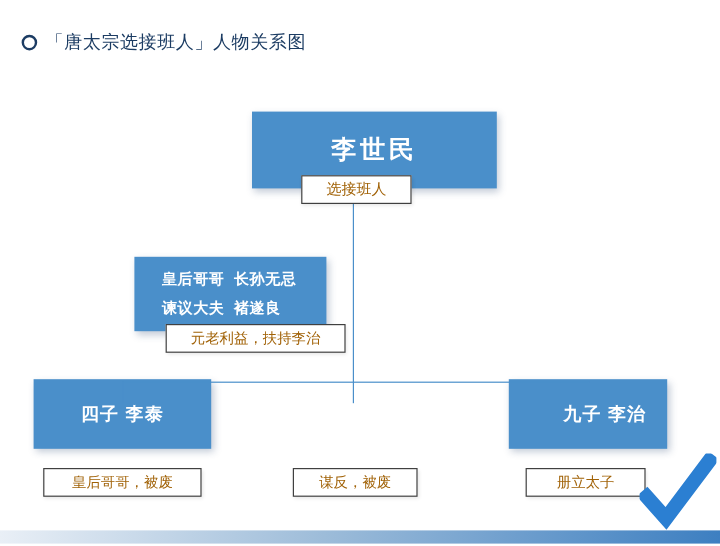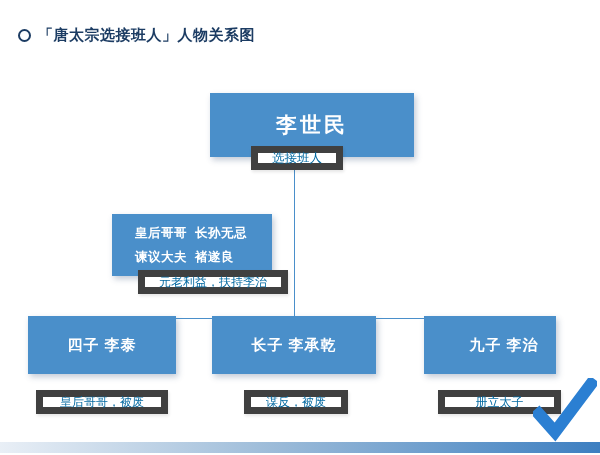--- a/index.html
+++ b/index.html
@@ -10,44 +10,44 @@
     --bar-light:#e9eff6;
     --bar-dark:#3d7fc1;
   }
   *{box-sizing:border-box;}
   html,body{margin:0;padding:0;background:#fff;}
   body{font-family:"Liberation Sans","DejaVu Sans",sans-serif;}
   .canvas{position:relative;width:600px;height:455px;background:#fff;overflow:hidden;}
 
   .header{position:absolute;left:18px;top:26px;display:flex;align-items:center;gap:7px;}
   .bullet{width:13px;height:13px;border:2.5px solid var(--title-blue);border-radius:50%;}
-  .title{font-size:15px;font-weight:bold;color:var(--title-blue);letter-spacing:.5px;}
+  .title{font-size:15px;font-weight:normal;color:var(--title-blue);letter-spacing:.5px;}
 
   .node{
     position:absolute;background:var(--box-blue);color:#fff;font-weight:bold;
     display:flex;align-items:center;justify-content:center;
     box-shadow:2px 3px 6px rgba(40,70,110,.28);
   }
   .node-root{left:210px;top:93px;width:204px;height:64px;font-size:21px;letter-spacing:3px;}
   .node-advisors{left:112px;top:214px;width:160px;height:62px;flex-direction:column;align-items:flex-start;justify-content:center;gap:7px;padding-left:23px;font-size:12.5px;letter-spacing:.5px;font-family:Liberation Mono, monospace;}
   .node-son{top:316px;height:58px;font-size:15px;letter-spacing:1px;text-align:center;}
   .node-son4{left:28px;width:148px;}
   .node-son1{left:212px;width:164px;}
   .node-son9{left:424px;width:132px;padding-left:28px;}
 
   .tag{
-    position:absolute;height:24px;background:#fff;border:7px solid #404040;
+    position:absolute;height:24px;background:#fff;border:1px solid #404040;
     display:flex;align-items:center;justify-content:center;
-    font-size:12px;color:#0369a1;z-index:3;box-shadow:1px 2px 3px rgba(0,0,0,.10);
+    font-size:12px;color:#a16207;z-index:3;box-shadow:1px 2px 3px rgba(0,0,0,.10);
   }
   .tag-root{left:251px;top:146px;width:92px;font-size:12.5px;}
   .tag-advisors{left:138px;top:270px;width:150px;}
   .tag-son4{left:36px;top:390px;width:132px;}
   .tag-son1{left:244px;top:390px;width:104px;}
-  .tag-son9{left:438px;top:390px;width:123px;}
+  .tag-son9{left:438px;top:390px;width:100px;}
 
   .line{position:absolute;background:var(--line-blue);z-index:1;}
   .line-root-drop{left:294px;top:170px;width:1px;height:166px;}
   .line-horizontal{left:102px;top:318px;width:389px;height:1px;}
   .line-drop-left{left:102px;top:318px;width:1px;height:18px;}
   .line-drop-right{left:490px;top:318px;width:1px;height:18px;}
 
   .check{position:absolute;left:533px;top:378px;width:64px;height:64px;z-index:4;}
   .check svg{width:100%;height:100%;}
 
@@ -80,23 +80,20 @@
     <span>皇后哥哥 长孙无忌</span>
     <span>谏议大夫 褚遂良</span>
   </div>
   <div class="tag tag-advisors">元老利益，扶持李治</div>
 
   <div class="node node-son node-son4">
     <span>四子 李泰</span>
   </div>
   <div class="tag tag-son4">皇后哥哥，被废</div>
 
-  <div class="node node-son node-son1">
-    <span>长子 李承乾</span>
-  </div>
   <div class="tag tag-son1">谋反，被废</div>
 
   <div class="node node-son node-son9">
     <span>九子 李治</span>
   </div>
   <div class="tag tag-son9">册立太子</div>
 
   <div class="check">
     <svg viewBox="0 0 64 64" aria-hidden="true">
       <path d="M6 36 L22 54 L58 6" fill="none" stroke="#2b7fd2" stroke-width="12" stroke-linecap="square"></path>

